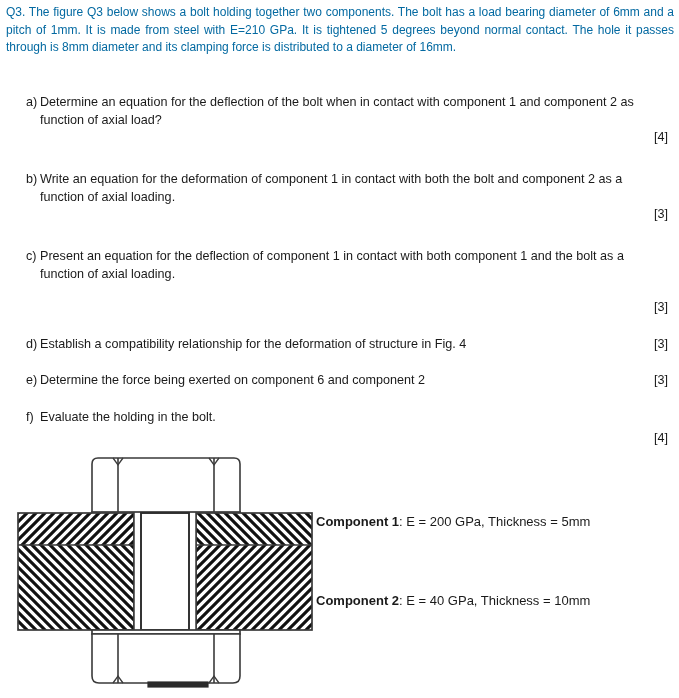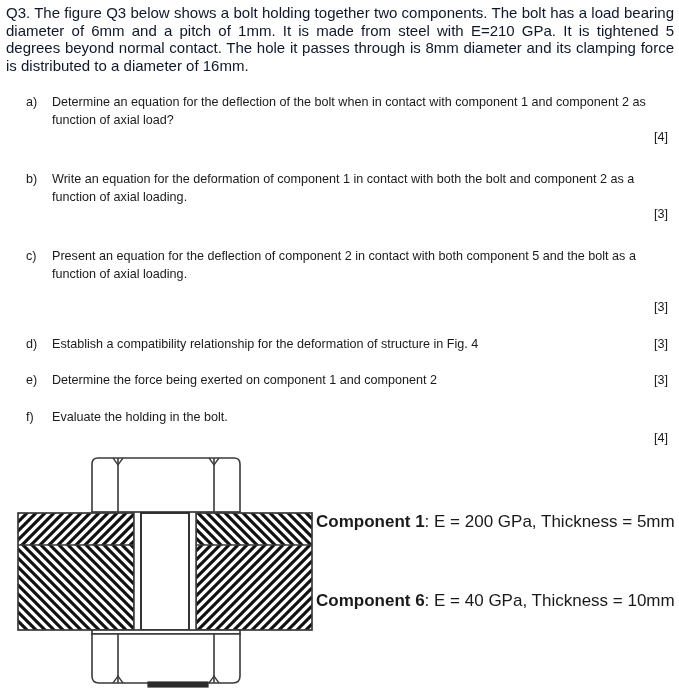--- a/index.html
+++ b/index.html
@@ -21,43 +21,43 @@
     position: absolute;
     left: 0; top: 0;
     width: 679px;
   }
 
   .intro {
     position: absolute;
     left: 6px;
     top: 4px;
     width: 668px;
-    font-size: 15px;
+    font-size: 12px;
     line-height: 17.6px;
     text-align: justify;
-    color: #0f172a;
+    color: #0369a1;
   }
 
   .qitem {
     position: absolute;
     left: 26px;
     width: 648px;
     font-size: 12.6px;
     line-height: 17.5px;
     color: #1a1a1a;
   }
   .qitem .lbl {
     position: absolute;
     left: 0;
     top: 0;
     width: 20px;
   }
   .qitem .body {
     display: block;
-    margin-left: 26px;
+    margin-left: 14px;
     width: 622px;
   }
   .qitem .body.narrow {
     width: 600px;
   }
   .marks {
     position: absolute;
     font-size: 12.6px;
     line-height: 17.5px;
     color: #1a1a1a;
@@ -69,21 +69,21 @@
     position: absolute;
     left: 0;
     top: 450px;
     width: 679px;
     height: 248px;
   }
   .diagram svg { display: block; }
 
   .cmplabel {
     position: absolute;
-    font-size: 17px;
+    font-size: 13px;
     line-height: 16px;
     color: #1a1a1a;
     white-space: nowrap;
   }
   .cmplabel .bold { font-weight: bold; }
 </style>
 </head>
 <body>
 
 <div class="sheet">
@@ -97,33 +97,33 @@
   <div class="marks" style="top:129px; left:0; width:668px;">[4]</div>
 
   <div class="qitem" style="top:171px;">
     <span class="lbl">b)</span>
     <span class="body">Write an equation for the deformation of component 1 in contact with both the bolt and component 2 as a function of axial loading.</span>
   </div>
   <div class="marks" style="top:206px; left:0; width:668px;">[3]</div>
 
   <div class="qitem" style="top:248px;">
     <span class="lbl">c)</span>
-    <span class="body">Present an equation for the deflection of component 2 in contact with both component 5 and the bolt as a function of axial loading.</span>
+    <span class="body">Present an equation for the deflection of component 1 in contact with both component 1 and the bolt as a function of axial loading.</span>
   </div>
   <div class="marks" style="top:299px; left:0; width:668px;">[3]</div>
 
   <div class="qitem" style="top:336px;">
     <span class="lbl">d)</span>
     <span class="body narrow">Establish a compatibility relationship for the deformation of structure in Fig. 4</span>
   </div>
   <div class="marks" style="top:336px; left:0; width:668px;">[3]</div>
 
   <div class="qitem" style="top:372px;">
     <span class="lbl">e)</span>
-    <span class="body narrow">Determine the force being exerted on component 1 and component 2</span>
+    <span class="body narrow">Determine the force being exerted on component 6 and component 2</span>
   </div>
   <div class="marks" style="top:372px; left:0; width:668px;">[3]</div>
 
   <div class="qitem" style="top:409px;">
     <span class="lbl">f)</span>
     <span class="body narrow">Evaluate the holding in the bolt.</span>
   </div>
   <div class="marks" style="top:430px; left:0; width:668px;">[4]</div>
 
 </div>
@@ -199,16 +199,16 @@
 
       <rect x="148" y="232" width="60" height="5" fill="#2b2b2b" stroke="#2b2b2b" stroke-width="1.2"></rect>
     </g>
   </svg>
 
   <div class="cmplabel" style="left:316px; top:64px;">
     <span class="bold">Component 1</span><span>: E = 200 GPa, Thickness = 5mm</span>
   </div>
 
   <div class="cmplabel" style="left:316px; top:143px;">
-    <span class="bold">Component 6</span><span>: E = 40 GPa, Thickness = 10mm</span>
+    <span class="bold">Component 2</span><span>: E = 40 GPa, Thickness = 10mm</span>
   </div>
 
 </div>
 
 </body></html>

